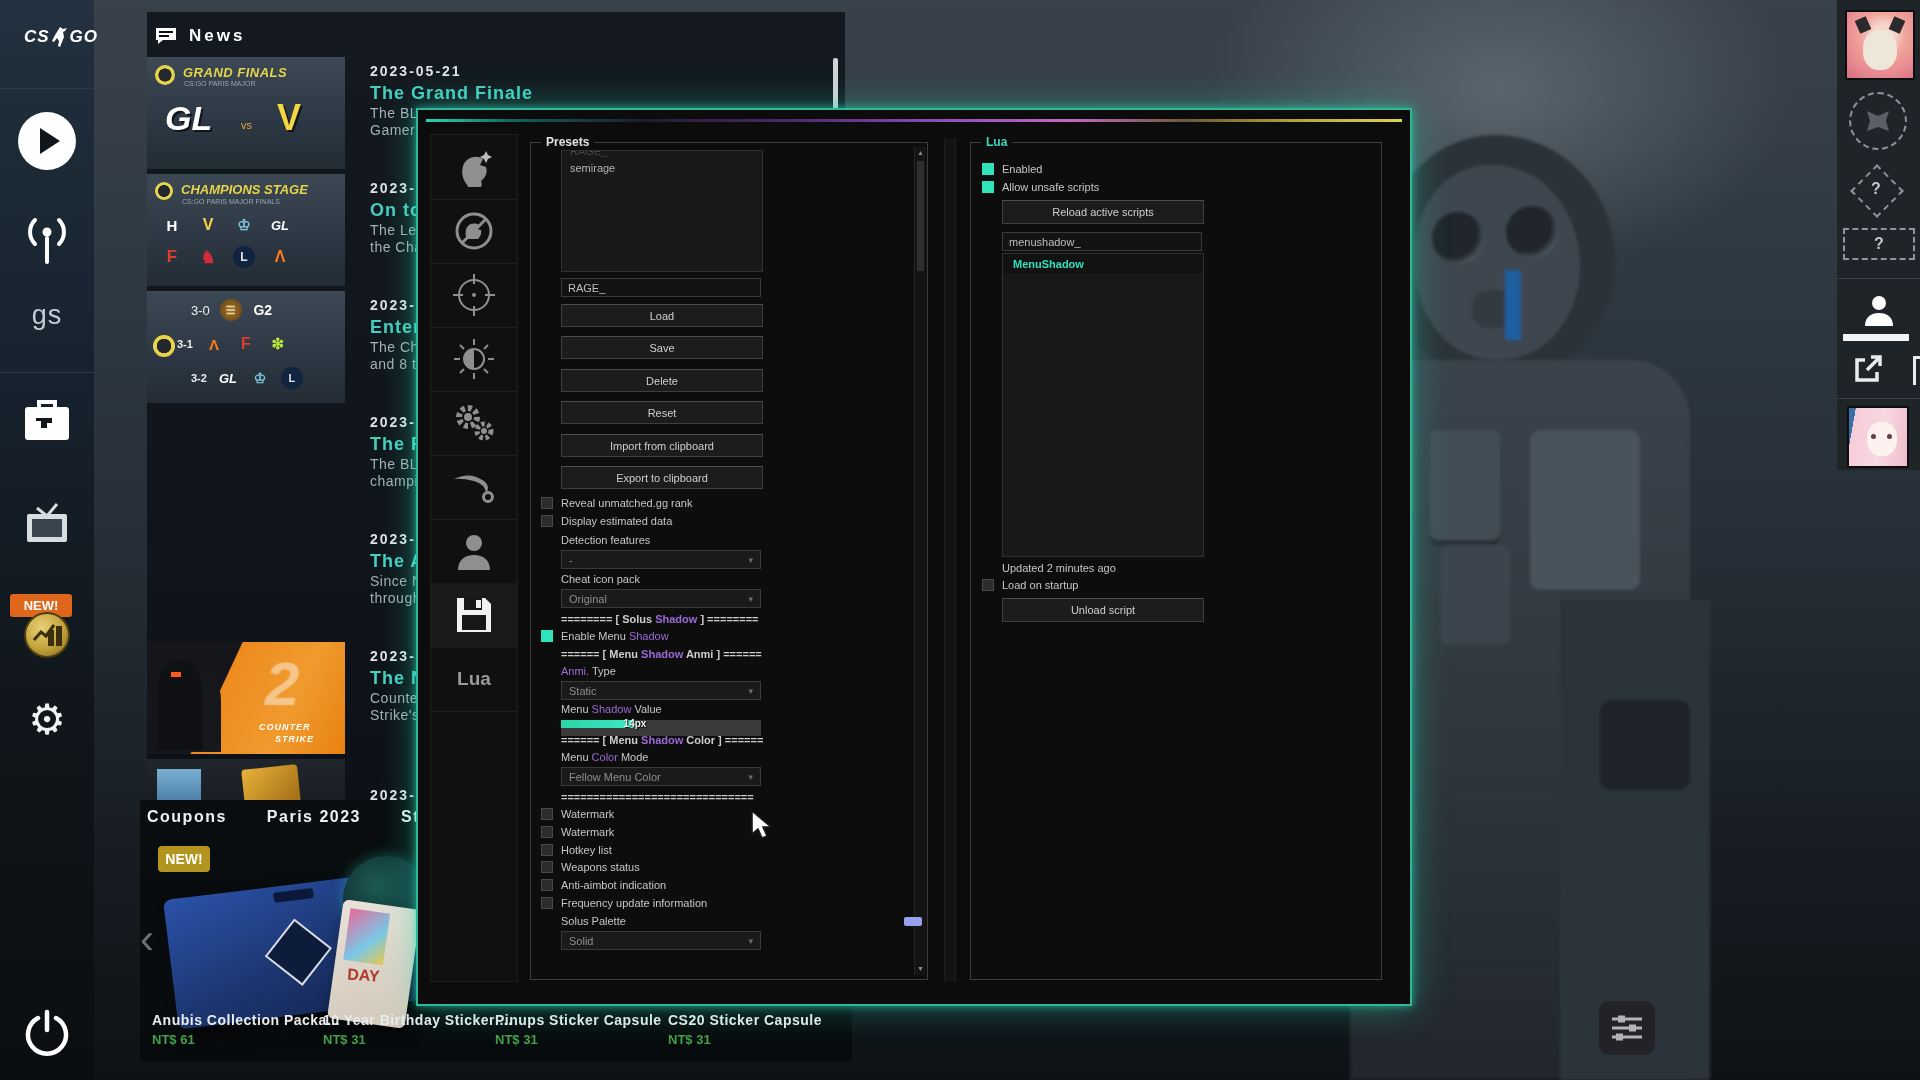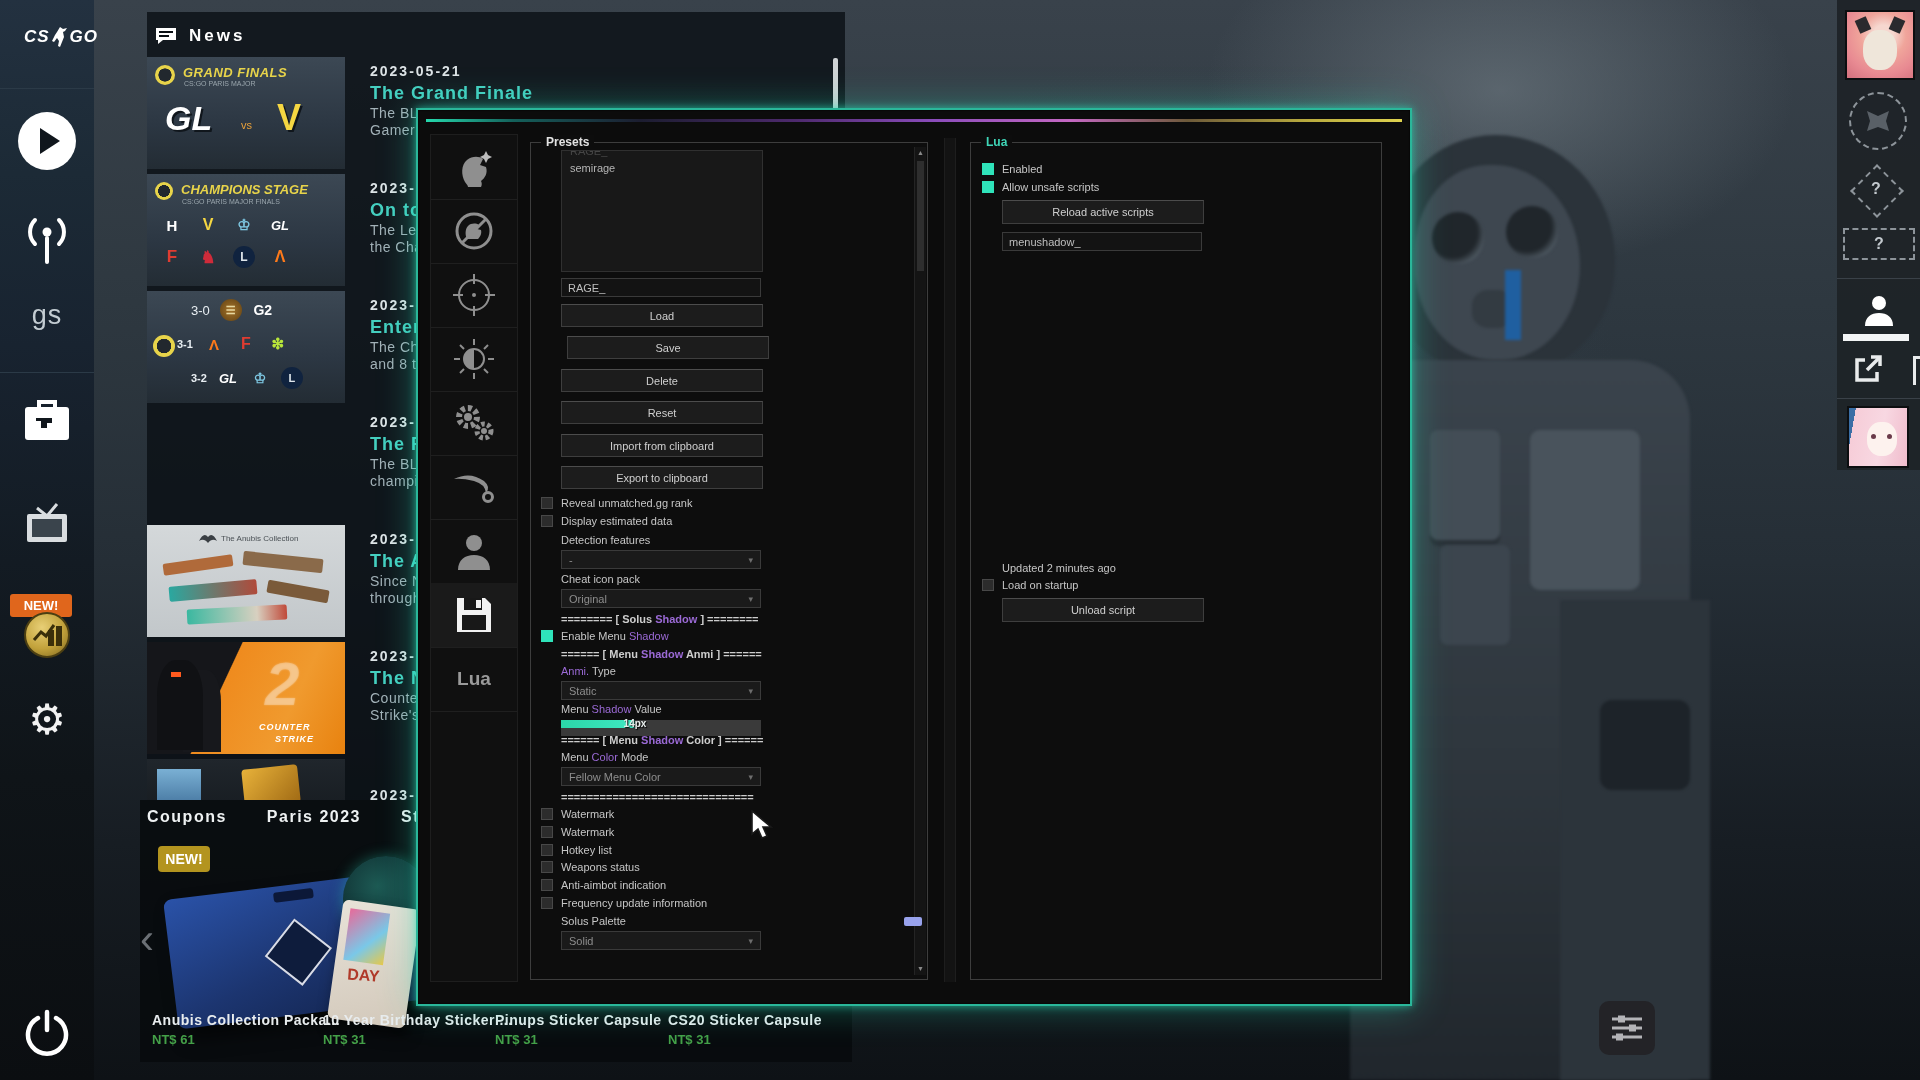--- a/index.html
+++ b/index.html
@@ -235,31 +235,20 @@
     </div>
 
     <div class="abs" style="left:0;top:396px;width:698px;height:113px">
       <div class="abs n-date" style="left:223px;top:6px">2023-05</div>
       <div class="abs n-title" style="left:223px;top:26px">The Pa</div>
       <div class="abs n-body" style="left:223px;top:48px">The BLA</div>
       <div class="abs n-body" style="left:223px;top:65px">champi</div>
     </div>
 
     <div class="abs" style="left:0;top:513px;width:698px;height:113px">
-      <div class="abs thumb" style="top:0;background:linear-gradient(180deg,#d4d8da,#c2c7ca)">
-        <svg class="abs" style="left:52px;top:8px" width="18" height="12" viewBox="0 0 18 12">
-            <path d="M0 8c3-6 6-8 9-4 3-4 6-2 9 4-3-2-6-2-9 2-3-4-6-4-9-2z" fill="#3a3f44"></path>
-          </svg>
-        <div class="abs" style="left:74px;top:9px;font-size:8px;color:#4a5055">The Anubis Collection</div>
-        <div class="abs" style="left:16px;top:34px;width:70px;height:12px;background:#b06a3a;transform:rotate(-8deg);border-radius:2px"></div>
-        <div class="abs" style="left:96px;top:30px;width:80px;height:14px;background:#8a6a4a;transform:rotate(6deg);border-radius:2px"></div>
-        <div class="abs" style="left:22px;top:58px;width:88px;height:15px;background:linear-gradient(90deg,#2aa8a0,#b04a3a);transform:rotate(-5deg);border-radius:2px"></div>
-        <div class="abs" style="left:120px;top:60px;width:62px;height:13px;background:#7a5a3a;transform:rotate(10deg);border-radius:2px"></div>
-        <div class="abs" style="left:40px;top:82px;width:100px;height:15px;background:linear-gradient(90deg,#3ab8a0,#d8d0c0 70%,#c04a3a);transform:rotate(-3deg);border-radius:2px"></div>
-      </div>
       <div class="abs n-date" style="left:223px;top:6px">2023-04</div>
       <div class="abs n-title" style="left:223px;top:26px">The An</div>
       <div class="abs n-body" style="left:223px;top:48px">Since N</div>
       <div class="abs n-body" style="left:223px;top:65px">through</div>
     </div>
 
     <div class="abs" style="left:0;top:630px;width:698px;height:113px">
       <div class="abs thumb" style="top:0;background:linear-gradient(115deg,#15161a 38%,#ef8b1e 38.5%,#f09a2e 70%,#e8820f)">
         <div class="abs" style="left:10px;top:18px;width:46px;height:90px;background:#101114;border-radius:40% 40% 0 0;box-shadow:22px 6px 0 -4px #17181c"></div>
         <div class="abs" style="left:24px;top:30px;width:10px;height:5px;background:#ff5a1e"></div>
@@ -462,21 +451,21 @@
       </div>
 
       <div class="mlist" style="left:30px;top:7px;width:200px;height:120px">
         <div style="margin-top:-7px;padding:0 8px;font-size:11px;color:#464646;height:15px;line-height:15px;overflow:hidden">RAGE_</div>
         <div style="padding:3px 8px;font-size:11px;color:#b5b5b5">semirage</div>
       </div>
 
       <input class="minput" style="left: 30px; top: 135px;" value="RAGE_">
 
       <div class="mbtn" style="left:30px;top:161px">Load</div>
-      <div class="mbtn" style="left:36px;top:193px">Save</div>
+      <div class="mbtn" style="left:30px;top:193px">Save</div>
       <div class="mbtn" style="left:30px;top:226px">Delete</div>
       <div class="mbtn" style="left:30px;top:258px">Reset</div>
       <div class="mbtn" style="left:30px;top:291px">Import from clipboard</div>
       <div class="mbtn" style="left:30px;top:323px">Export to clipboard</div>
 
       <div class="mrow" style="left:10px;top:354px">
         <span class="cb"></span>
         <span class="mlab">Reveal unmatched.gg rank</span>
       </div>
       <div class="mrow" style="left:10px;top:372px">
@@ -571,20 +560,23 @@
       </div>
       <div class="mrow" style="left:11px;top:38px">
         <span class="cb on"></span>
         <span class="mlab">Allow unsafe scripts</span>
       </div>
 
       <div class="mbtn" style="left:31px;top:57px;height:22px">Reload active scripts</div>
 
       <input class="minput" style="left: 31px; top: 89px;" value="menushadow_">
 
+      <div class="mlist" style="left:31px;top:110px;width:200px;height:302px">
+        <div style="padding:4px 10px;font-size:11px;font-weight:bold;color:#2fe0be;background:#121212">MenuShadow</div>
+      </div>
 
       <div class="abs mlab" style="left:31px;top:419px">Updated 2 minutes ago</div>
       <div class="mrow" style="left:11px;top:436px">
         <span class="cb"></span>
         <span class="mlab">Load on startup</span>
       </div>
       <div class="mbtn" style="left:31px;top:455px;height:22px">Unload script</div>
     </div>
   </div>
 

